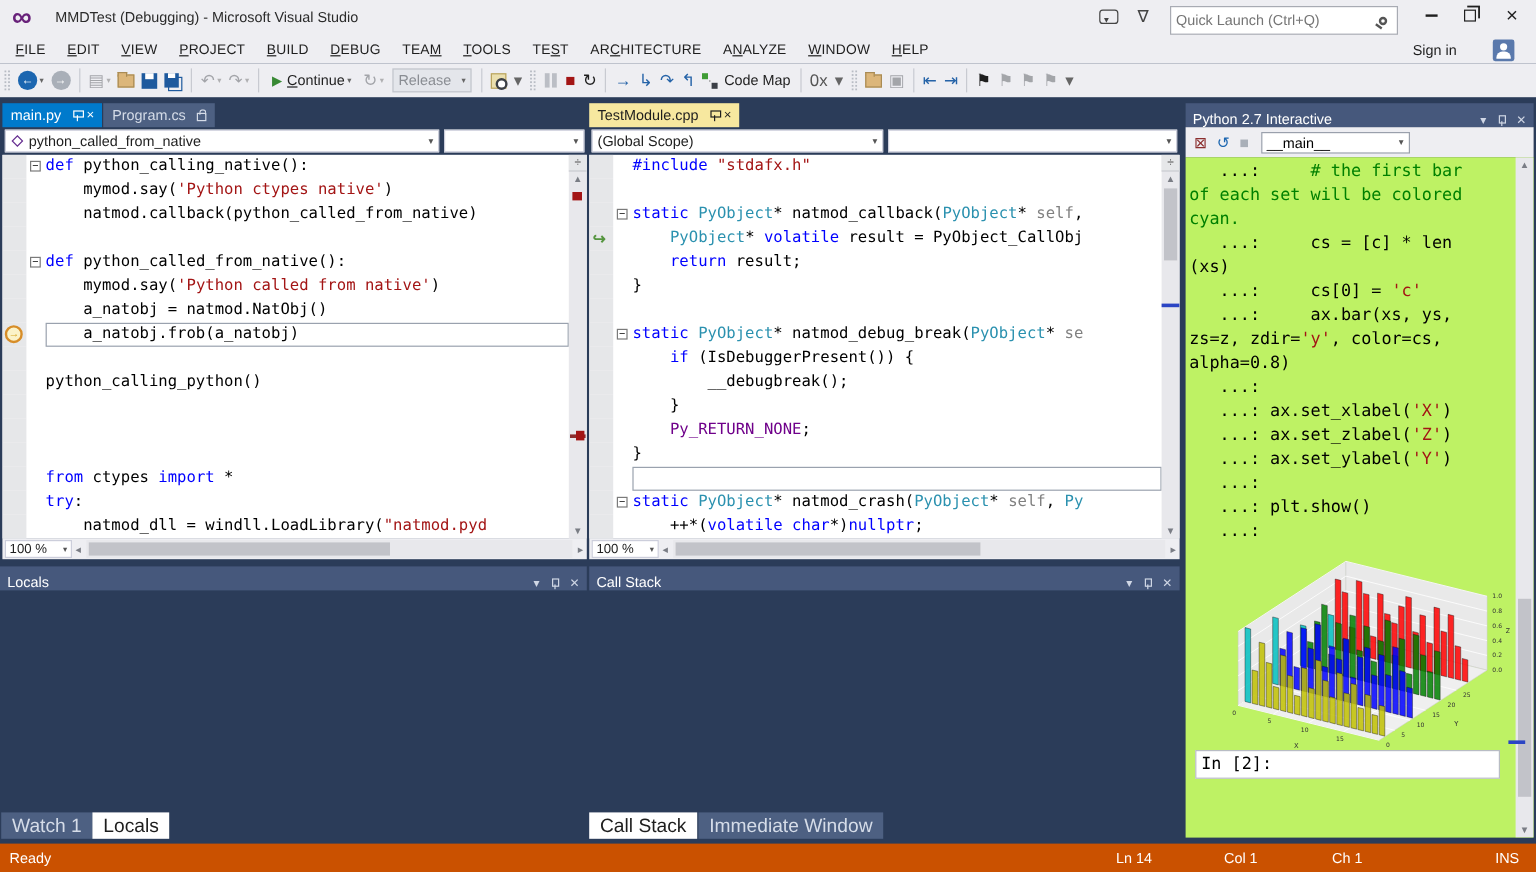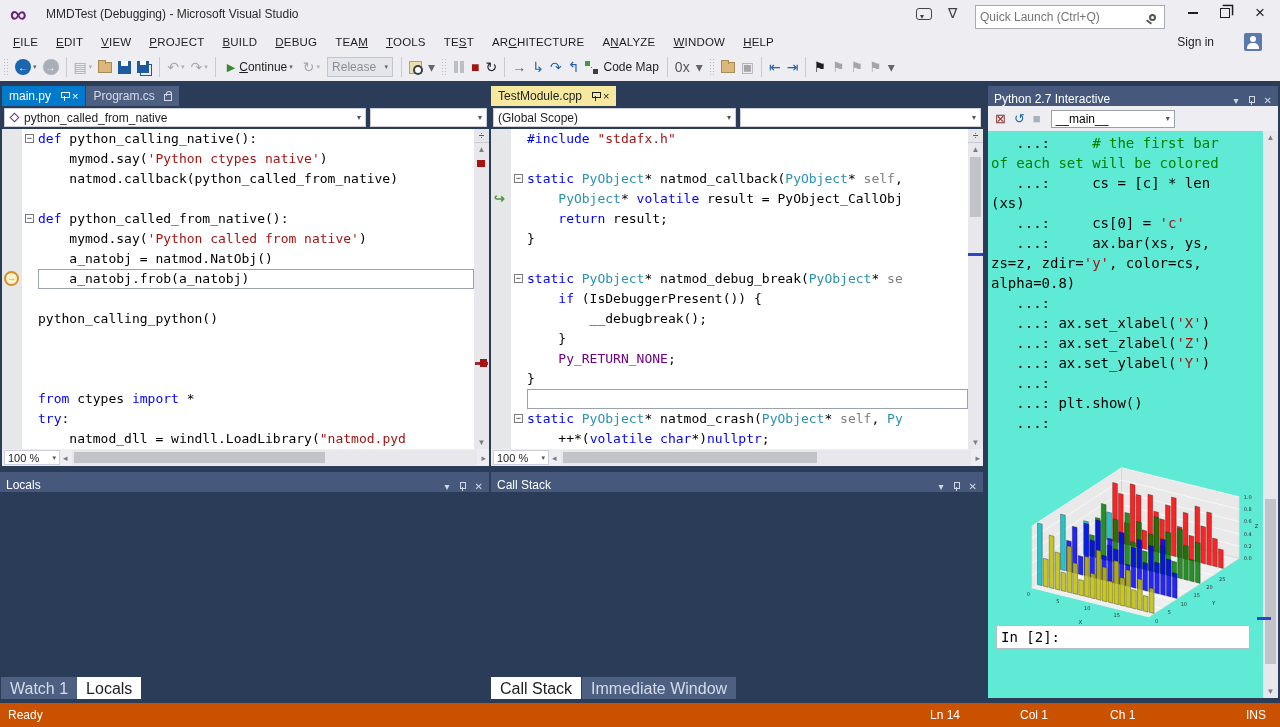--- a/index.html
+++ b/index.html
@@ -100,21 +100,21 @@
   .hthumb { position:absolute; top:2px; height:11px; background:#C2C3C9; }
   .harrow { color:#7A7D85; font-size:9px; padding:0 3px; }
 
   
   .twheader { height:20px; background:#46587C; color:#FFFFFF; font-size:12px; display:flex; align-items:flex-end; padding:0 6px; }
   .twicons { margin-left:auto; display:flex; align-items:center; color:#D0D7E5; }
   .twicons > span { margin-left:8px; font-size:10px; }
   .hpin { width:9px; height:9px; position:relative; display:inline-block; }
   .hpin::before { content:''; position:absolute; left:2px; top:0; width:4px; height:5px; border:1px solid #D0D7E5; }
   .hpin::after { content:''; position:absolute; left:4px; top:5px; width:1px; height:4px; background:#D0D7E5; }
-  .twbody { background:#5eead4; position:relative; overflow:hidden; }
+  .twbody { background:#bef264; position:relative; overflow:hidden; }
   .ttabstrip { display:flex; height:22px; }
   .ttab { padding:3px 9px 0 9px; font-size:16px; height:22px; }
   .ttab.on { background:#fff; color:#1E1E1E; }
   .ttab.off { background:#4D6082; color:#D5DCE8; margin-left:1px;}
 
   
   #py-toolbar { background:#EEEEF2; display:flex; align-items:center; }
   #py-toolbar .tg { font-size:13px; margin:0 4px; }
   #py-combo { width:124px; height:18px; background:#fff; border:1px solid #9AA0AC; font-size:12px; display:flex; align-items:center; justify-content:space-between; padding:0 4px; margin-left:6px; }
   .rline { font-family:"DejaVu Sans Mono", monospace; font-size:14px; line-height:20px; white-space:pre; padding-left:3px; }
@@ -559,20 +559,21 @@
       </span>
     <div id="py-combo">
         <span>__main__</span>
         <span style="font-size:8px;color:#555;">▾</span>
       </div>
   </div>
   <div class="abs twbody" id="py-body" style="left:988px;top:131px;width:290px;height:567px;">
     <div id="repl-lines" style="position:absolute;left:0;top:2px;right:16px;">
         <div class="rline"><span class="c-p">   ...:     </span><span class="c-c"># the first bar</span></div>
         <div class="rline"><span class="c-c">of each set will be colored</span></div>
+        <div class="rline"><span class="c-c">cyan.</span></div>
         <div class="rline"><span class="c-p">   ...:     cs = [c] * len</span></div>
         <div class="rline"><span class="c-p">(xs)</span></div>
         <div class="rline"><span class="c-p">   ...:     cs[0] = </span><span class="c-s">'c'</span></div>
         <div class="rline"><span class="c-p">   ...:     ax.bar(xs, ys,</span></div>
         <div class="rline"><span class="c-p">zs=z, zdir=</span><span class="c-s">'y'</span><span class="c-p">, color=cs,</span></div>
         <div class="rline"><span class="c-p">alpha=0.8)</span></div>
         <div class="rline"><span class="c-p">   ...:</span></div>
         <div class="rline"><span class="c-p">   ...: ax.set_xlabel(</span><span class="c-s">'X'</span><span class="c-p">)</span></div>
         <div class="rline"><span class="c-p">   ...: ax.set_zlabel(</span><span class="c-s">'Z'</span><span class="c-p">)</span></div>
         <div class="rline"><span class="c-p">   ...: ax.set_ylabel(</span><span class="c-s">'Y'</span><span class="c-p">)</span></div>

